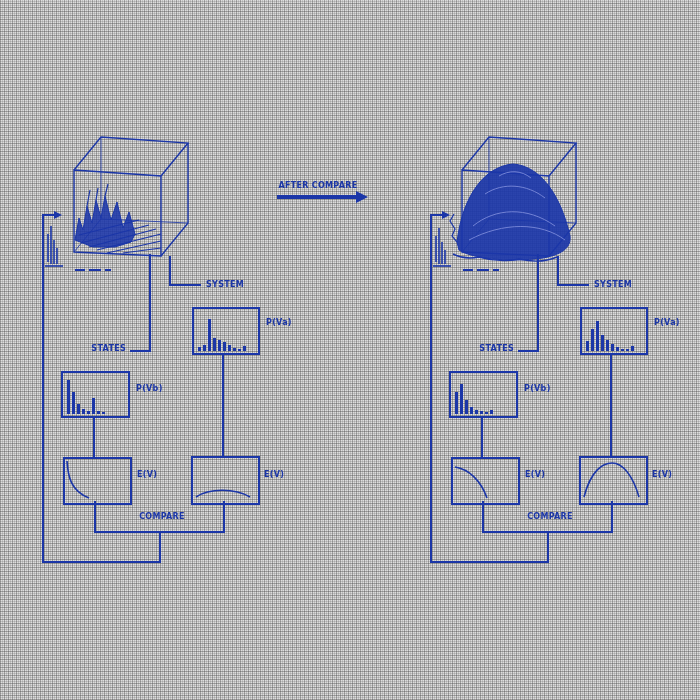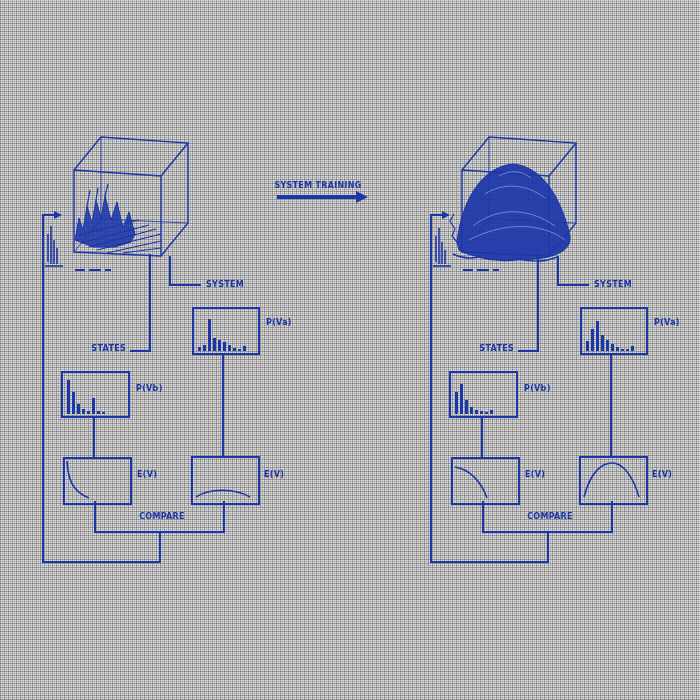--- a/index.html
+++ b/index.html
@@ -136,21 +136,21 @@
   <div class="ln" style="left:94px;top:531px;width:131px;height:2px"></div>
   <span class="lbl" style="left:112px;top:512px;width:100px;text-align:center">COMPARE</span>
 
   <div class="ln" style="left:159px;top:533px;width:2px;height:30px"></div>
   <div class="ln" style="left:42px;top:561px;width:119px;height:2px"></div>
   <div class="ln" style="left:42px;top:214px;width:2px;height:349px"></div>
   <div class="ln" style="left:44px;top:214px;width:11px;height:2px"></div>
   <div class="ah-r" style="left:54px;top:211px"></div>
 </div>
 
-<span class="lbl" id="big-arrow-label">SYSTEM TRAINING</span>
+<span class="lbl" id="big-arrow-label">AFTER COMPARE</span>
 <div id="big-arrow-line"></div>
 <div id="big-arrow-head"></div>
 
 <div class="diagram" id="diag-after">
 
   <svg class="cube-svg" width="170" height="155" viewBox="0 0 170 155">
     <g stroke="#1b36a8" fill="none" stroke-width="1.4">
       <path d="M39,48 L126,54 L126,134 L39,130 Z"></path>
       <path d="M39,48 L66,15 L153,21 L126,54"></path>
       <path d="M153,21 L153,101 L126,134"></path>

